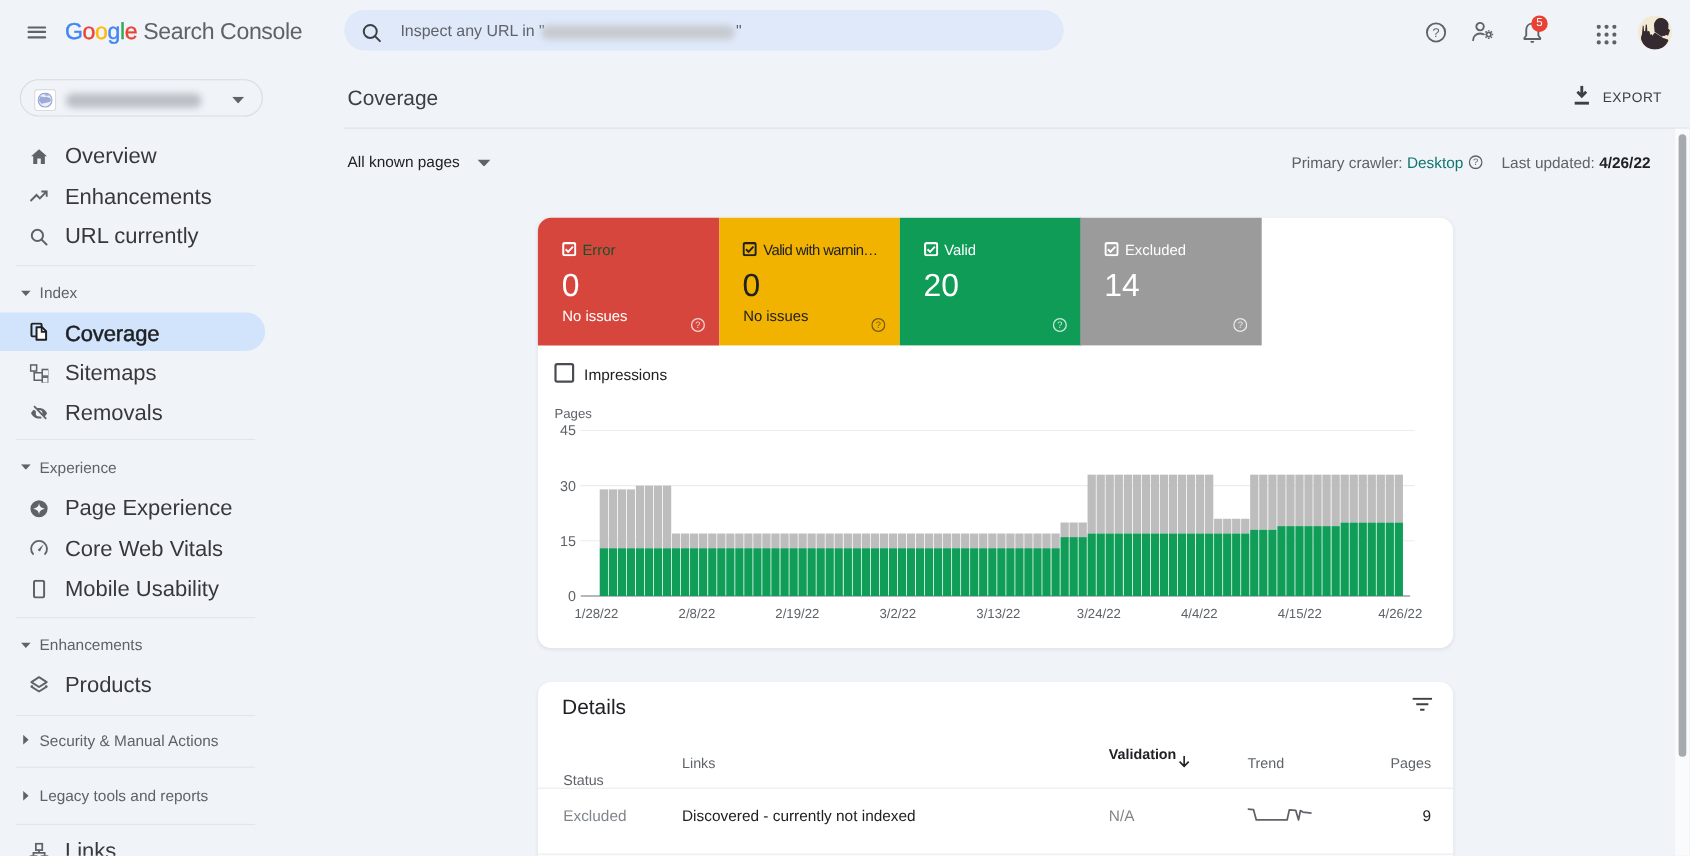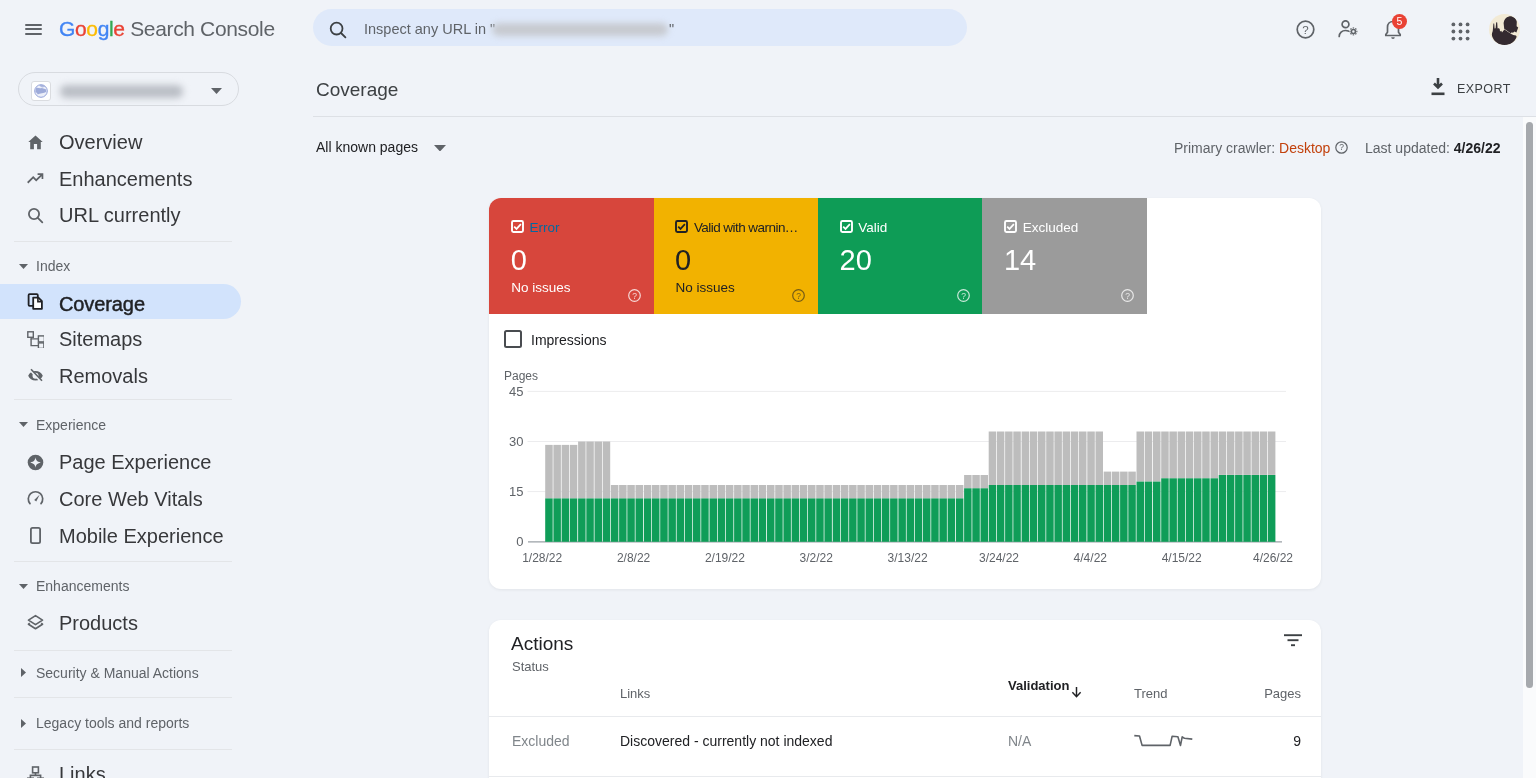--- a/index.html
+++ b/index.html
@@ -131,21 +131,21 @@
   </svg>
 <div class="row" style="left:59px;top:453px;line-height:18px">Page Experience</div>
 <svg class="abs" style="left:26.5px;top:490.0px" width="17" height="17" viewBox="0 0 17 17">
     <path d="M3 13.6 A7.2 7.2 0 1 1 14 13.6" fill="none" stroke="#5f6368" stroke-width="1.7" stroke-linecap="round"></path>
     <path d="M7.2 9.9 L12.6 4.7 L9.3 11.4 Z" fill="#5f6368"></path>
   </svg>
 <div class="row" style="left:59px;top:489.5px;line-height:18px">Core Web Vitals</div>
 <svg class="abs" style="left:26.5px;top:527.0px" width="17" height="17" viewBox="0 0 17 17">
     <rect x="3.9" y="0.9" width="9.2" height="15.2" rx="1.6" fill="none" stroke="#5f6368" stroke-width="1.8"></rect>
   </svg>
-<div class="row" style="left:59px;top:526.5px;line-height:18px">Mobile Experience</div>
+<div class="row" style="left:59px;top:526.5px;line-height:18px">Mobile Usability</div>
 <svg class="abs" style="left:26.5px;top:614.0px" width="17" height="17" viewBox="0 0 17 17">
     <path d="M8.5 1.6 L15.5 6.1 L8.5 10.6 L1.5 6.1 Z" fill="none" stroke="#5f6368" stroke-width="1.7" stroke-linejoin="round"></path>
     <path d="M14.2 9.3 L15.5 10.2 L8.5 14.7 L1.5 10.2 L2.8 9.3" fill="none" stroke="#5f6368" stroke-width="1.7" stroke-linejoin="round"></path>
   </svg>
 <div class="row" style="left:59px;top:613.5px;line-height:18px">Products</div>
 <svg class="abs" style="left:26.5px;top:765.5px" width="17" height="17" viewBox="0 0 17 17">
     <g fill="none" stroke="#5f6368" stroke-width="1.6">
       <rect x="5.6" y="1" width="5.8" height="5.8"></rect>
       <path d="M8.5 6.8 L8.5 9.4 M3.4 12.2 L3.4 9.4 L13.6 9.4 L13.6 12.2"></path>
       <rect x="0.6" y="12.2" width="5.6" height="5.6"></rect>
@@ -184,34 +184,34 @@
 <svg class="abs" style="left:1431px;top:78px" width="14" height="18" viewBox="0 0 14 18">
     <path d="M7 0 L7 9 M3 5.5 L7 9.5 L11 5.5" stroke="#3c4043" stroke-width="2.6" fill="none"></path>
     <rect x="0.5" y="14.5" width="13" height="2.6" fill="#3c4043"></rect>
   </svg>
 <div class="abs" style="left:1457px;top:81.5px;font-size:12.5px;font-weight:400;letter-spacing:.45px;color:#3c4043">EXPORT</div>
 <div class="sep" style="left:313px;top:116px;width:1223px;background:#dde0e5"></div>
 <div class="abs" style="left:316px;top:139px;font-size:14px;color:#202124">All known pages</div>
 <svg class="abs" style="left:434px;top:144.5px" width="12" height="6.5" viewBox="0 0 12 6.5">
     <path d="M0 0h12L6 6.5z" fill="#5f6368"></path>
   </svg>
-<div class="abs" style="left:1174px;top:140px;font-size:14px;color:#5f6368;white-space:nowrap">Primary crawler: <span style="color:#c2410c">Desktop</span></div>
+<div class="abs" style="left:1174px;top:140px;font-size:14px;color:#5f6368;white-space:nowrap">Primary crawler: <span style="color:#0f766e">Desktop</span></div>
 <svg class="abs" style="left:1335px;top:141px" width="13" height="13" viewBox="0 0 13 13">
     <circle cx="6.5" cy="6.5" r="5.7" fill="none" stroke="#5f6368" stroke-width="1.2"></circle>
     <text x="6.5" y="9.4" text-anchor="middle" font-size="8.5" font-family="Liberation Sans" fill="#5f6368">?</text>
   </svg>
 <div class="abs" style="left:1365px;top:140px;font-size:14px;color:#5f6368;white-space:nowrap">Last updated: <span style="color:#202124;font-weight:700">4/26/22</span></div>
 
 <div class="card" style="left:489px;top:198px;width:832px;height:391px"></div>
 <div class="abs" style="left:489.2px;top:198px;width:164.8px;height:116px;border-radius:12px 0 0 0;background:#d7463c"></div>
 <svg class="abs" style="left:511.0px;top:220px" width="13" height="13" viewBox="0 0 13 13">
     <rect x="1" y="1" width="11" height="11" rx="1.4" fill="none" stroke="#fff" stroke-width="1.9"></rect>
     <path d="M3.2 6.6 L5.5 8.9 L9.9 4.1" fill="none" stroke="#fff" stroke-width="1.7"></path>
   </svg>
-<div class="abs" style="left:529.5px;top:219.5px;font-size:13.5px;color:#0369a1;white-space:nowrap">Error</div>
+<div class="abs" style="left:529.5px;top:219.5px;font-size:13.5px;color:#14532d;white-space:nowrap">Error</div>
 <div class="abs" style="left:510.7px;top:243.5px;font-size:29px;color:#fff">0</div>
 <div class="abs" style="left:511.2px;top:280px;font-size:13.5px;color:#fff">No issues</div>
 <svg class="abs" style="left:627.9px;top:289.0px" width="13" height="13" viewBox="0 0 13 13">
     <circle cx="6.5" cy="6.5" r="5.8" fill="none" stroke="rgba(255,255,255,.78)" stroke-width="1.2"></circle>
     <text x="6.5" y="9.6" text-anchor="middle" font-size="8.5" font-family="Liberation Sans" fill="rgba(255,255,255,.78)">?</text>
   </svg>
 <div class="abs" style="left:653.6px;top:198px;width:164.8px;height:116px;background:#f2b200"></div>
 <svg class="abs" style="left:675.4px;top:220px" width="13" height="13" viewBox="0 0 13 13">
     <rect x="1" y="1" width="11" height="11" rx="1.4" fill="none" stroke="#202124" stroke-width="1.9"></rect>
     <path d="M3.2 6.6 L5.5 8.9 L9.9 4.1" fill="none" stroke="#202124" stroke-width="1.7"></path>
@@ -441,29 +441,29 @@
     <text x="235.9" y="363.5" text-anchor="middle" font-size="12" fill="#5f6368">2/19/22</text>
     <text x="327.2" y="363.5" text-anchor="middle" font-size="12" fill="#5f6368">3/2/22</text>
     <text x="418.6" y="363.5" text-anchor="middle" font-size="12" fill="#5f6368">3/13/22</text>
     <text x="510.0" y="363.5" text-anchor="middle" font-size="12" fill="#5f6368">3/24/22</text>
     <text x="601.3" y="363.5" text-anchor="middle" font-size="12" fill="#5f6368">4/4/22</text>
     <text x="692.7" y="363.5" text-anchor="middle" font-size="12" fill="#5f6368">4/15/22</text>
     <text x="784.0" y="363.5" text-anchor="middle" font-size="12" fill="#5f6368">4/26/22</text>
   </svg>
 
 <div class="card" style="left:489px;top:620px;width:832px;height:175px"></div>
-<div class="abs" style="left:511px;top:633px;font-size:19px;color:#202124">Actions</div>
+<div class="abs" style="left:511px;top:633px;font-size:19px;color:#202124">Details</div>
 <svg class="abs" style="left:1284px;top:634px" width="18" height="13" viewBox="0 0 18 13">
     <g stroke="#3c4043" stroke-width="1.9">
       <line x1="0" y1="1.2" x2="18" y2="1.2"></line>
       <line x1="3.5" y1="6.2" x2="14.5" y2="6.2"></line>
       <line x1="7" y1="11.2" x2="11" y2="11.2"></line>
     </g>
   </svg>
-<div class="abs" style="left:512px;top:659px;font-size:13px;color:#5f6368">Status</div>
+<div class="abs" style="left:512px;top:702px;font-size:13px;color:#5f6368">Status</div>
 <div class="abs" style="left:620px;top:686px;font-size:13px;color:#5f6368">Links</div>
 <div class="abs" style="left:1008px;top:678px;font-size:13px;font-weight:700;color:#202124">Validation</div>
 <svg class="abs" style="left:1071px;top:687px" width="11" height="12" viewBox="0 0 12 13">
     <path d="M6 0 L6 10 M1.5 5.8 L6 10.5 L10.5 5.8" stroke="#202124" stroke-width="1.6" fill="none"></path>
   </svg>
 <div class="abs" style="left:1134px;top:686px;font-size:13px;color:#5f6368">Trend</div>
 <div class="abs" style="left:1241px;top:686px;width:60px;text-align:right;font-size:13px;color:#5f6368">Pages</div>
 <div class="sep" style="left:489px;top:716px;width:832px;background:#e8eaed"></div>
 <div class="abs" style="left:512px;top:733px;font-size:14px;color:#80868b">Excluded</div>
 <div class="abs" style="left:620px;top:733px;font-size:14px;color:#202124">Discovered - currently not indexed</div>

